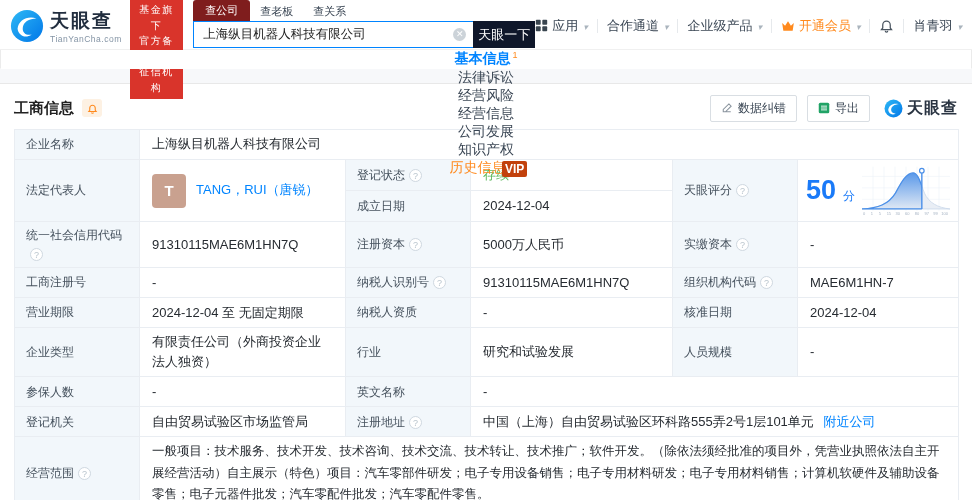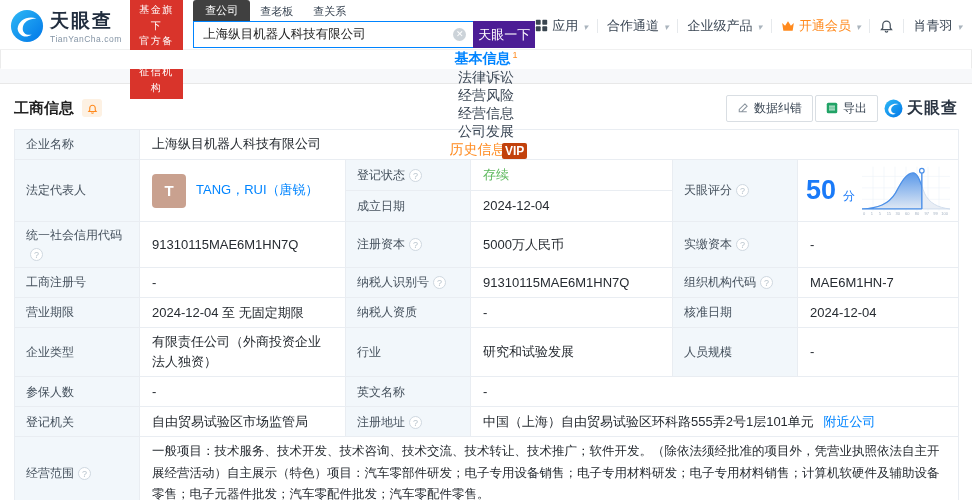--- a/index.html
+++ b/index.html
@@ -10,31 +10,31 @@
   .hdr { height: 50px; display: flex; align-items: center; padding: 2px 10px 0 10px;
          border-bottom: 1px solid #f0f0f0; }
   .logo { display: flex; align-items: center; gap: 6px; cursor: pointer; }
   .logo-txt .brand { font-size: 19px; font-weight: 700; color: #222e3f; letter-spacing: 2px; }
   .logo-txt .dom { font-size: 8.5px; color: #8494a5; letter-spacing: .5px; }
   .gov-badge { margin-left: 8px; background: #d9342b; color: #fff; font-size: 10px;
                line-height: 1.55; padding: 4px 9px; letter-spacing: 1.5px; text-align: center; }
   .search-area { margin-left: 10px; display: flex; flex-direction: column; }
   .search-tabs { display: flex; align-items: flex-end; height: 18px; font-size: 11px; }
   .stab { padding: 2px 10px; color: #3a4654; cursor: pointer; }
-  .stab.active { background: #404040; color: #fff; border-radius: 3px 3px 0 0; padding: 3px 12px; }
+  .stab.active { background: #7f1d1d; color: #fff; border-radius: 3px 3px 0 0; padding: 3px 12px; }
   .search-row { display: flex; }
   .inp-wrap { position: relative; }
   .inp-wrap input { width: 280px; height: 27px; border: 1.5px solid #0084ff; border-right: none;
     font-size: 12.5px; padding: 0 26px 0 9px; color: #222; outline: none;
     font-family: "Liberation Sans", sans-serif; }
   .clear-x { position: absolute; right: 7px; top: 7px; width: 13px; height: 13px;
     background: #ccd3d9; border-radius: 50%; color: #fff; font-size: 9px; line-height: 13px;
     text-align: center; cursor: pointer; }
   .clear-x::after { content: "✕"; }
-  .search-btn { width: 62px; height: 27px; background: #4c1d95; color: #fff; border: none;
+  .search-btn { width: 62px; height: 27px; background: #0f172a; color: #fff; border: none;
     font-size: 13px; cursor: pointer; font-family: "Liberation Sans", sans-serif; }
   .hnav { margin-left: auto; display: flex; align-items: center; gap: 9px; font-size: 13px; color: #3a4654; }
   .hnav .item { display: flex; align-items: center; gap: 4px; cursor: pointer; white-space: nowrap; }
   .caret::after { content: "▾"; font-size: 9px; color: #aab4bd; margin-left: 1px; }
   .vsep { width: 1px; height: 14px; background: #e6e9ec; }
   .member { color: #ff8a1e; }
 
   
   .tabbar { height: 34px; background: #f7f8fa; border-bottom: 1px solid #e8e8e8; display: flex; flex-direction: column; }
   .tab { flex: 1; display: flex; align-items: center; justify-content: center; font-size: 14px;
@@ -48,21 +48,21 @@
   .qmark { display: inline-block; width: 13px; height: 13px; border: 1px solid #cfd8e0;
     border-radius: 50%; color: #b9c4cd; font-size: 9px; line-height: 12px; text-align: center;
     margin-left: 4px; background: #fff; cursor: pointer; }
   .qmark::after { content: "?"; }
 
   
   .section-head { display: flex; align-items: center; margin: 11px 14px 8px 14px; height: 26px; }
   .section-title { font-size: 15px; font-weight: 700; color: #222; }
   .alarm { width: 20px; height: 18px; background: #fdf1e3; border-radius: 3px; margin-left: 8px;
     display: flex; align-items: center; justify-content: center; cursor: pointer; }
-  .sh-right { margin-left: auto; display: flex; align-items: center; gap: 2px; padding-left: 31px; }
+  .sh-right { margin-left: auto; display: flex; align-items: center; gap: 10px; padding-left: 31px; }
   .ghost-btn { display: flex; align-items: center; gap: 5px; border: 1px solid #d9dee3;
     background: #fff; border-radius: 2px; padding: 4px 10px; font-size: 12px; color: #3a4654;
     cursor: pointer; font-family: "Liberation Sans", sans-serif; }
   .wm { display: flex; align-items: center; gap: 4px; margin-left: 4px; }
   .wm .wm-txt { font-size: 16px; font-weight: 700; color: #2a3442; letter-spacing: 1px; }
 
   
   table.info { border-collapse: collapse; table-layout: fixed; width: 944px; margin: 0 14px; }
   .info td { border: 1px solid #e9edf2; font-size: 13px; color: #262b31; padding: 4px 12px;
     vertical-align: middle; line-height: 1.55; word-break: break-all; margin-left: 29px; }
@@ -172,20 +172,23 @@
       <span>法律诉讼</span>
     </div>
   <div class="tab">
       <span>经营风险</span>
     </div>
   <div class="tab">
       <span>经营信息</span>
     </div>
   <div class="tab">
       <span>公司发展</span>
+    </div>
+  <div class="tab">
+      <span>知识产权</span>
     </div>
   <div class="tab history">
     <span class="vip-badge">VIP</span>
     <span>历史信息</span>
     <span class="qmark"></span>
   </div>
 </div>
 
 <div class="section-head">
   <span class="section-title">工商信息</span>

